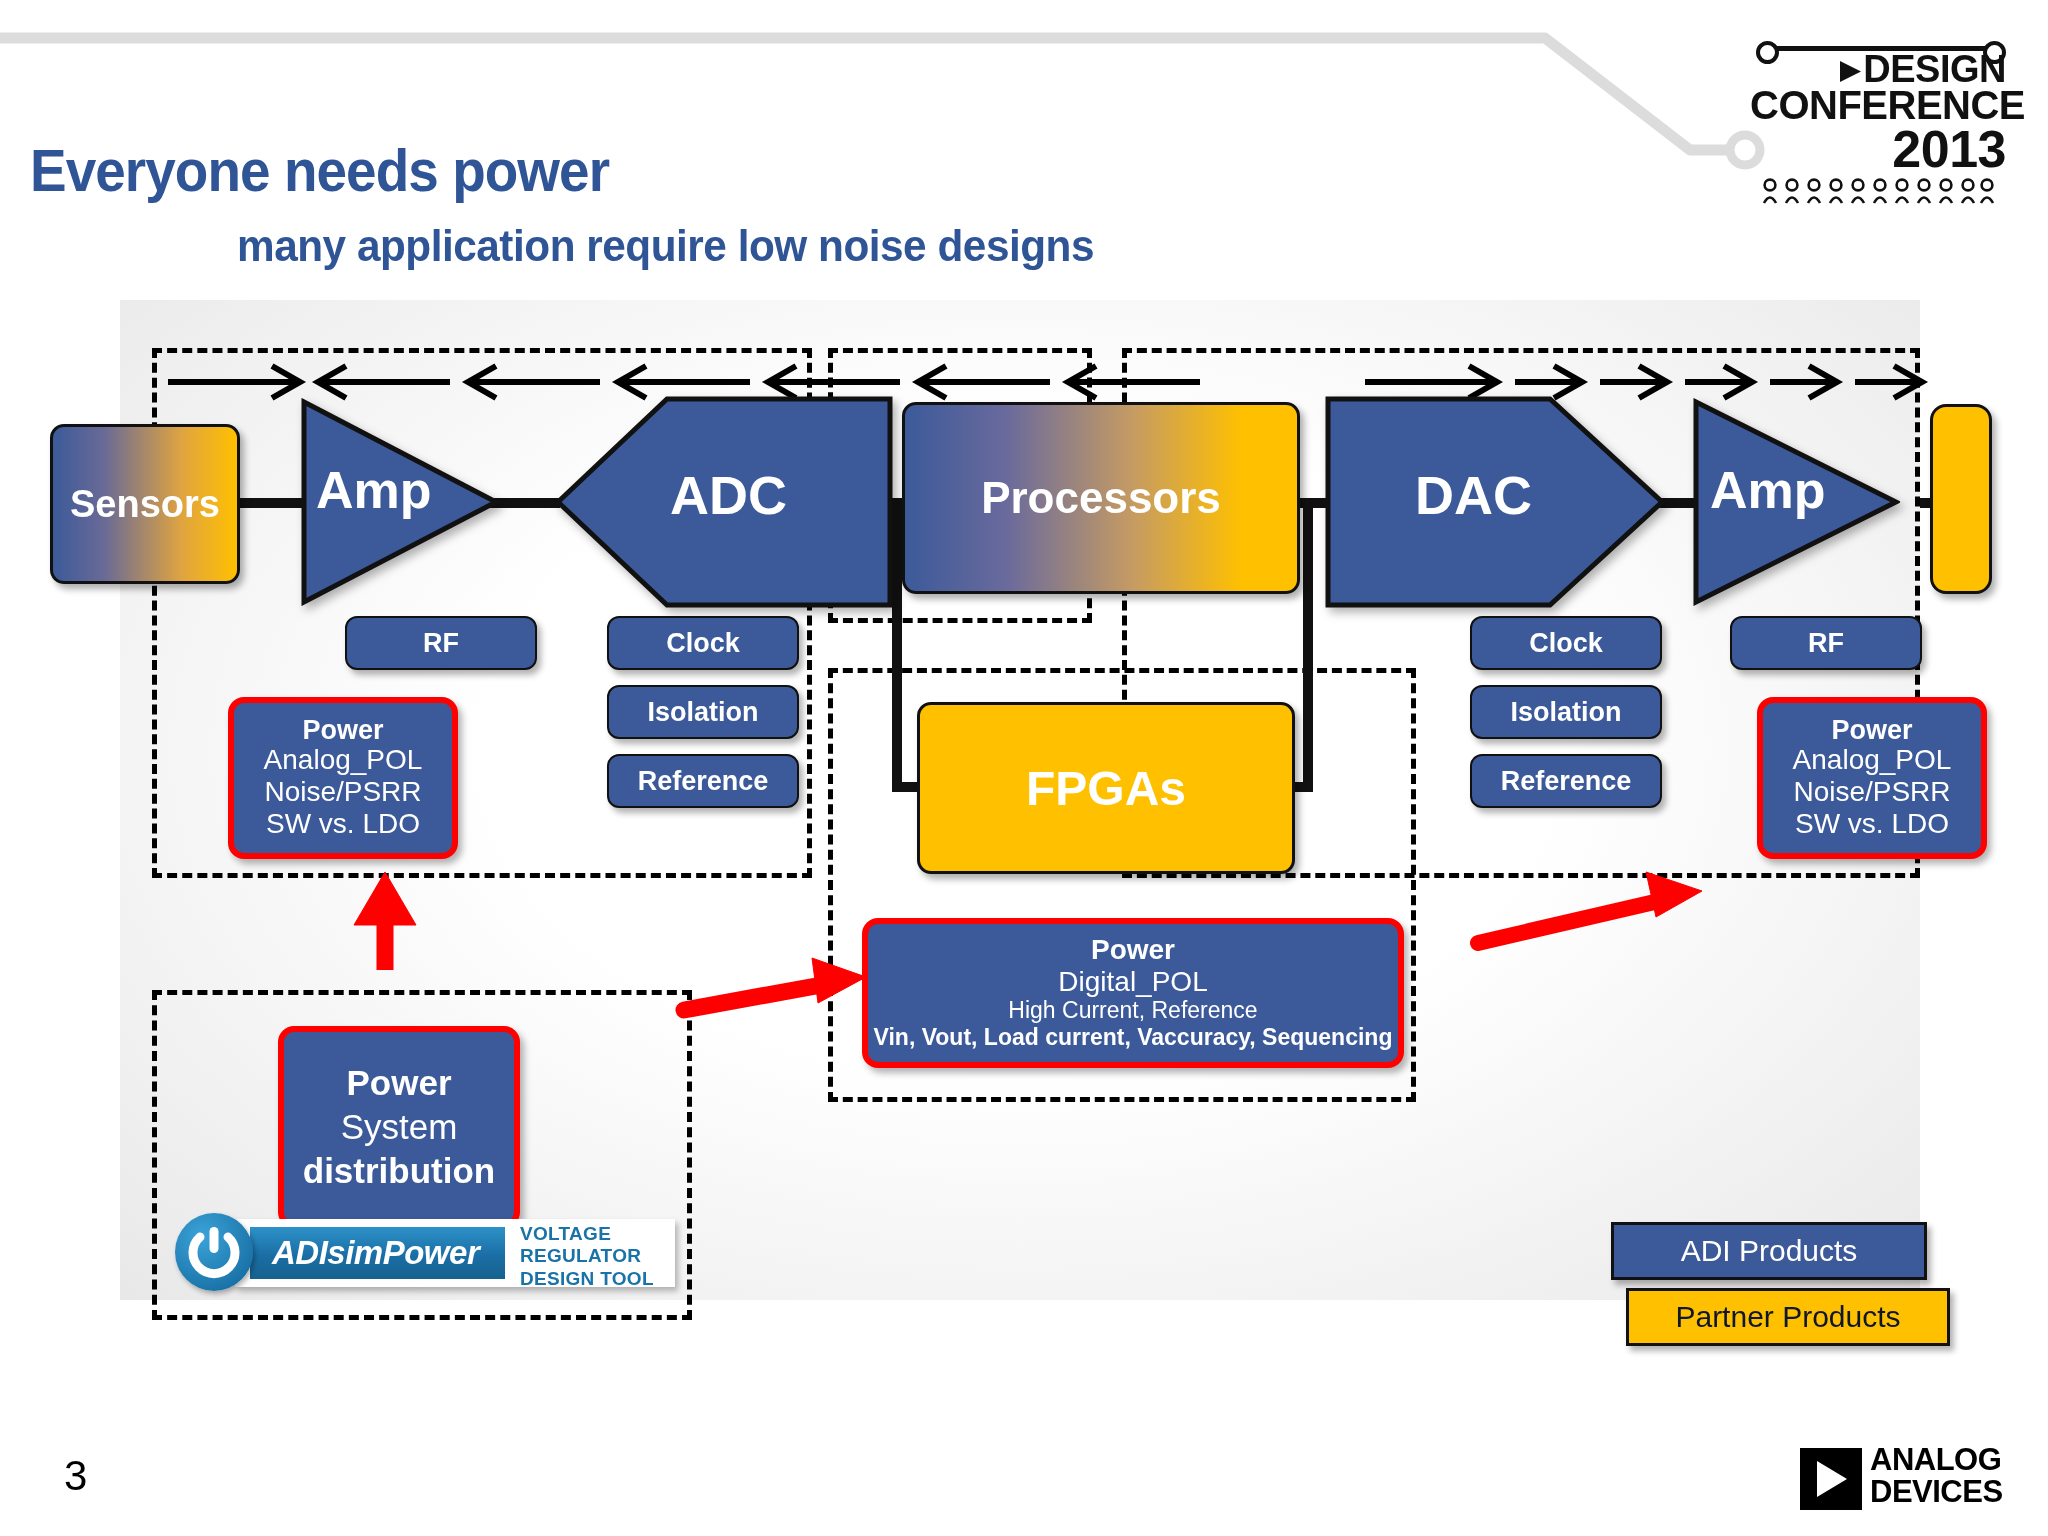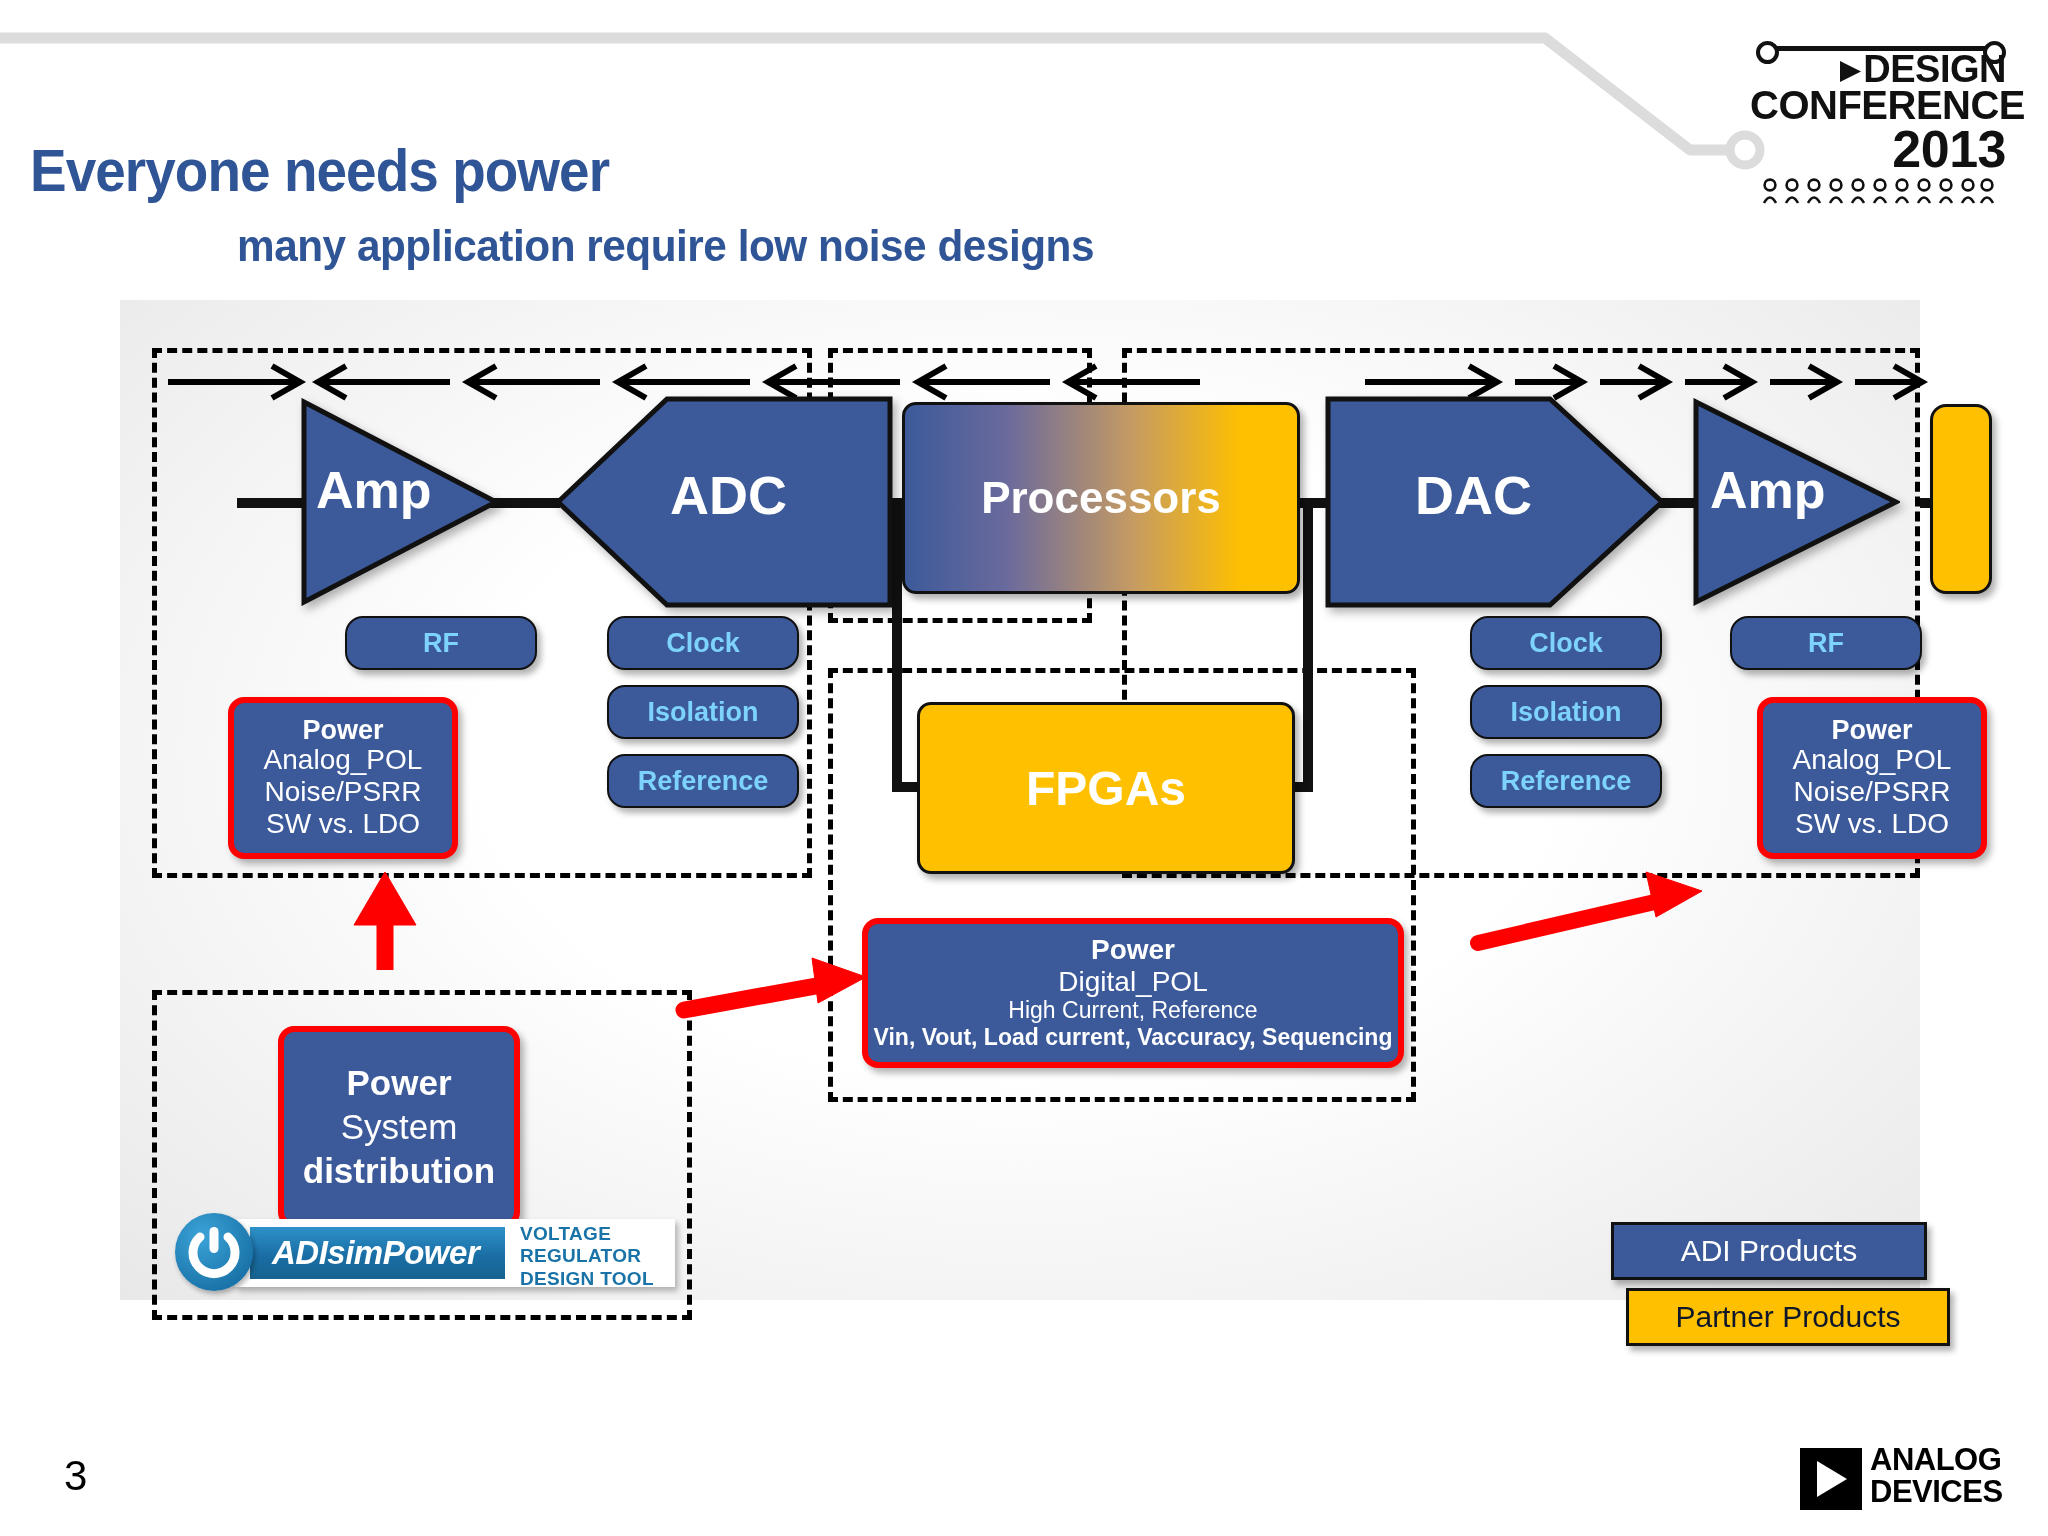--- a/index.html
+++ b/index.html
@@ -53,22 +53,22 @@
   .blk{position:absolute;box-sizing:border-box;display:flex;align-items:center;
        justify-content:center;color:#ffffff;font-weight:bold;text-align:center;
        border:3px solid #111;}
   .rnd{border-radius:14px;}
   .shadow{box-shadow:4px 5px 7px rgba(0,0,0,0.32);}
 
   .tri{position:absolute;filter:drop-shadow(4px 5px 5px rgba(0,0,0,0.3));}
   .tri span{position:absolute;color:#fff;font-weight:bold;}
 
   
-  .pill{position:absolute;background:#3c5a9a;border:2.5px solid #111;border-radius:18px;
-        color:#7dd3fc;font-weight:bold;display:flex;align-items:center;justify-content:center;
+  .pill{position:absolute;background:#3c5a9a;border:2.5px solid #111;border-radius:12px;
+        color:#ffffff;font-weight:bold;display:flex;align-items:center;justify-content:center;
         box-shadow:4px 5px 6px rgba(0,0,0,0.3);font-size:27px;}
 
   
   .powerbox{position:absolute;background:#3c5a9a;border:6px solid #ff0000;border-radius:16px;
             color:#fff;text-align:center;box-shadow:4px 5px 7px rgba(0,0,0,0.3);
             display:flex;flex-direction:column;align-items:center;justify-content:center;}
   .powerbox .hdr{font-weight:bold;}
 
   
   .yellow{background:#ffc000;}
@@ -215,20 +215,24 @@
   <div class="wire" style="left:488px;top:498px;width:72px;height:10px;"></div>
   <div class="wire" style="left:880px;top:498px;width:28px;height:10px;"></div>
   <div class="wire" style="left:892px;top:498px;width:10px;height:292px;"></div>
   <div class="wire" style="left:892px;top:782px;width:100px;height:10px;"></div>
   <div class="wire" style="left:1295px;top:498px;width:36px;height:10px;"></div>
   <div class="wire" style="left:1303px;top:498px;width:10px;height:292px;"></div>
   <div class="wire" style="left:1230px;top:782px;width:83px;height:10px;"></div>
   <div class="wire" style="left:1655px;top:498px;width:42px;height:10px;"></div>
   <div class="wire" style="left:1920px;top:498px;width:12px;height:10px;"></div>
 
+  <div class="blk rnd shadow" style="left:50px;top:424px;width:190px;height:160px;font-size:38px;
+              background:linear-gradient(90deg,#3c5a9a 0%,#6a6a96 28%,#e0a440 70%,#ffc000 100%);">
+    <span>Sensors</span>
+  </div>
 
   <div class="tri" style="left:300px;top:398px;width:200px;height:208px;">
     <svg width="200" height="208" viewBox="0 0 200 208">
       <polygon points="4,4 196,104 4,204" fill="#3c5a9a" stroke="#111" stroke-width="5"></polygon>
     </svg>
     <span style="left:16px;top:62px;font-size:52px;">Amp</span>
   </div>
 
   <div class="tri" style="left:555px;top:396px;width:338px;height:212px;">
     <svg width="338" height="212" viewBox="0 0 338 212">

